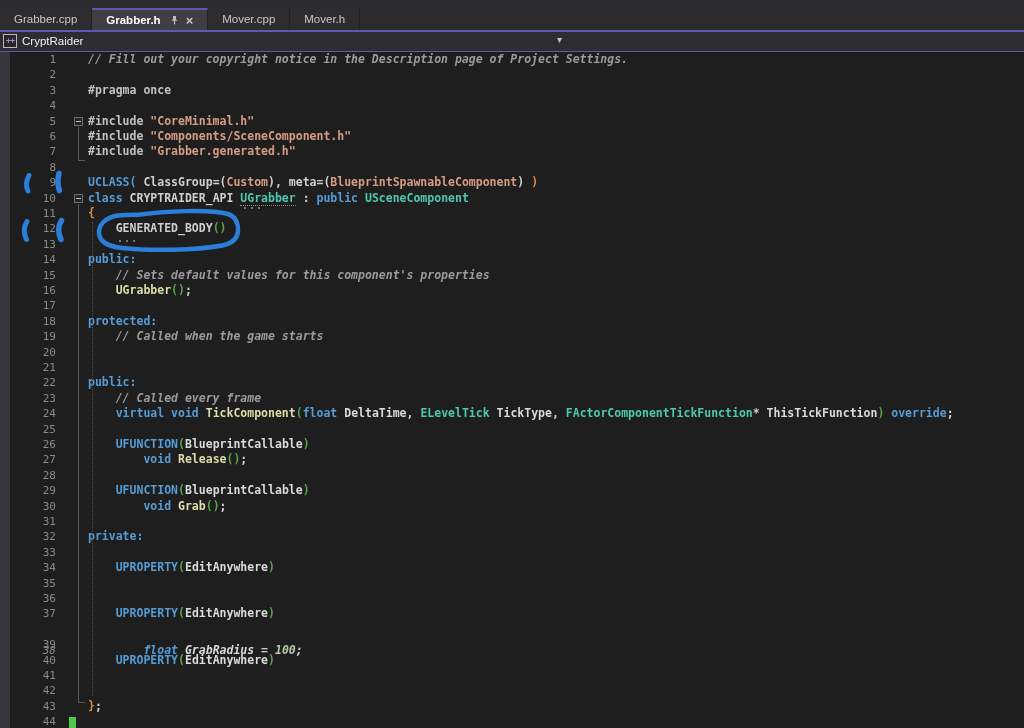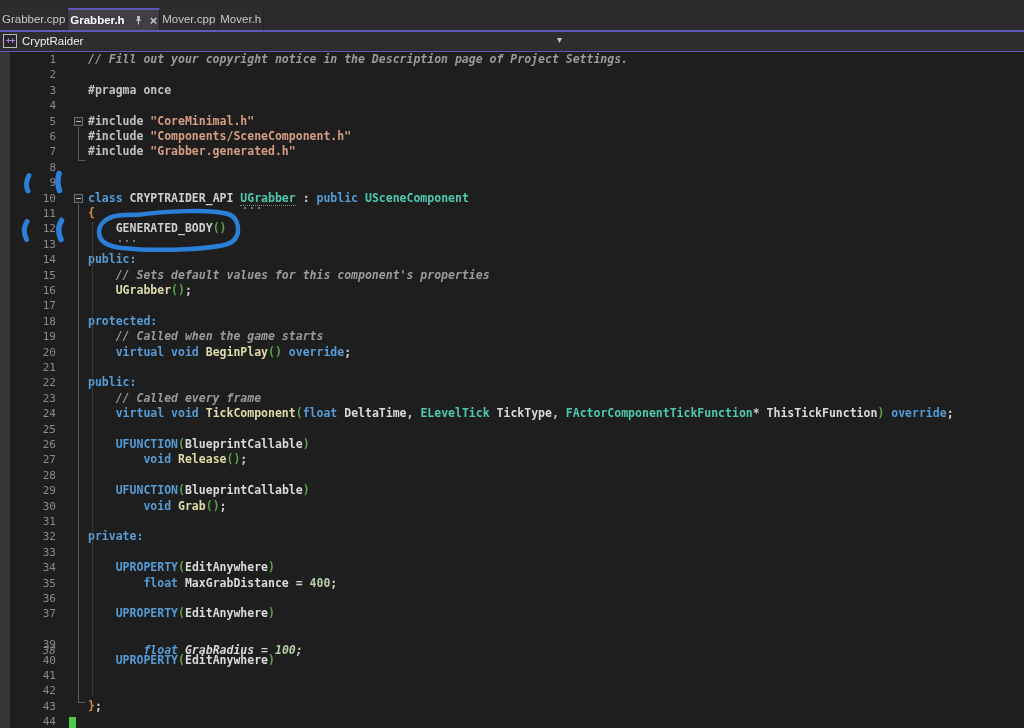--- a/index.html
+++ b/index.html
@@ -2,21 +2,21 @@
 <html style="--accent: #5e59b7; --caret: #4ec94e; --tok-kw: #569cd6; --tok-type: #4ec9b0; --tok-fn: #dcdcaa; --tok-var: #dadada; --tok-txt: #cfcfcf; --tok-str: #d69d85; --tok-num: #b5cea8; --tok-com: #9b9b9b; --tok-pre: #c2c2c2; --tok-grn: #57a64a; --tok-brc: #d78d4a; --tok-linenum: #8a8a8a;"><head>
 <meta charset="utf-8">
 <style>
   html,body{margin:0;padding:0;background:#1b1b1c;}
   .screen{position:relative;width:1024px;height:728px;overflow:hidden;
           background:#1e1e1e;font-family:"Liberation Sans",sans-serif;}
 
   
   .tabbar{position:absolute;left:0;top:0;width:1024px;height:30px;
           background:#2a2a2d;display:flex;align-items:flex-end;}
-  .tab{height:22px;display:flex;align-items:center;padding:0 2px;
+  .tab{height:22px;display:flex;align-items:center;padding:0 14px;
        background:#2d2d30;border-right:1px solid #222225;cursor:default;
        color:#c8c8c8;font-size:11.5px;white-space:nowrap;}
   .tab.active{background:#3e3e44;color:#ffffff;font-weight:bold;
               border-top:2px solid var(--accent);height:20px;}
   .tab .pin-icon{margin-left:8px;display:inline-flex;}
   .tab .close-icon{margin-left:6px;color:#c8c8c8;font-size:13px;line-height:1;}
 
   
   .accent-line{position:absolute;left:0;width:1024px;height:1.5px;background:var(--accent);}
   .accent-top{top:30px;}
@@ -136,20 +136,21 @@
         <div class="code-line" style="top: 92.4px;">
           <span class="line-num">7</span>
           <span class="code-text"><span class="tok-pre">#include </span><span class="tok-str">"Grabber.generated.h"</span></span>
         </div>
         <div class="code-line" style="top: 107.8px;">
           <span class="line-num">8</span>
           <span class="code-text"></span>
         </div>
         <div class="code-line" style="top: 123.2px;">
           <span class="line-num">9</span>
+          <span class="code-text"><span class="tok-kw">UCLASS(</span><span class="tok-txt"> ClassGroup=(</span><span class="tok-str">Custom</span><span class="tok-txt">), meta=(</span><span class="tok-str">BlueprintSpawnableComponent</span><span class="tok-txt">) </span><span class="tok-brc">)</span></span>
         </div>
         <div class="code-line" style="top: 138.6px; text-decoration: underline;">
           <span class="line-num">10</span>
           <span class="code-text"><span class="tok-kw">class </span><span class="tok-txt">CRYPTRAIDER_API </span><span class="tok-type dotted-u">UGrabber</span><span class="tok-txt"> : </span><span class="tok-kw">public </span><span class="tok-type">USceneComponent</span></span>
         </div>
         <div class="code-line" style="top: 154px;">
           <span class="line-num">11</span>
           <span class="code-text"><span class="tok-brc">{</span></span>
         </div>
         <div class="code-line" style="top: 169.4px;">
@@ -179,21 +180,20 @@
         <div class="code-line" style="top: 261.8px;">
           <span class="line-num">18</span>
           <span class="code-text"><span class="tok-kw">protected:</span></span>
         </div>
         <div class="code-line" style="top: 277.2px;">
           <span class="line-num">19</span>
           <span class="code-text"><span class="tok-com">    // Called when the game starts</span></span>
         </div>
         <div class="code-line" style="top: 292.6px;">
           <span class="line-num">20</span>
-          <span class="code-text"><span class="tok-kw">    virtual void </span><span class="tok-fn">BeginPlay</span><span class="tok-grn">()</span><span class="tok-kw"> override</span><span class="tok-txt">;</span></span>
         </div>
         <div class="code-line" style="top: 308px;">
           <span class="line-num">21</span>
           <span class="code-text"></span>
         </div>
         <div class="code-line" style="top: 323.4px;">
           <span class="line-num">22</span>
           <span class="code-text"><span class="tok-kw">public:</span></span>
         </div>
         <div class="code-line" style="top: 338.8px;">
@@ -239,21 +239,20 @@
         <div class="code-line" style="top: 492.8px;">
           <span class="line-num">33</span>
           <span class="code-text"></span>
         </div>
         <div class="code-line" style="top: 508.2px;">
           <span class="line-num">34</span>
           <span class="code-text"><span class="tok-kw">    UPROPERTY</span><span class="tok-grn">(</span><span class="tok-var">EditAnywhere</span><span class="tok-grn">)</span></span>
         </div>
         <div class="code-line" style="top: 523.6px;">
           <span class="line-num">35</span>
-          <span class="code-text"><span class="tok-kw">        float </span><span class="tok-var">MaxGrabDistance</span><span class="tok-txt"> = </span><span class="tok-num">400</span><span class="tok-txt">;</span></span>
         </div>
         <div class="code-line" style="top: 539px;">
           <span class="line-num">36</span>
           <span class="code-text"></span>
         </div>
         <div class="code-line" style="top: 554.4px;">
           <span class="line-num">37</span>
           <span class="code-text"><span class="tok-kw">    UPROPERTY</span><span class="tok-grn">(</span><span class="tok-var">EditAnywhere</span><span class="tok-grn">)</span></span>
         </div>
         <div class="code-line" style="top: 591px; font-style: italic;">

